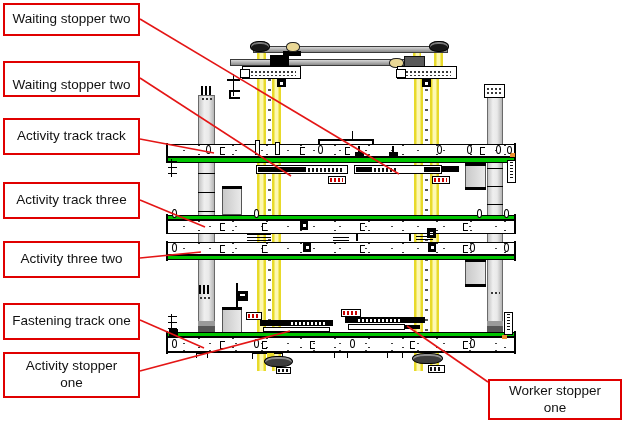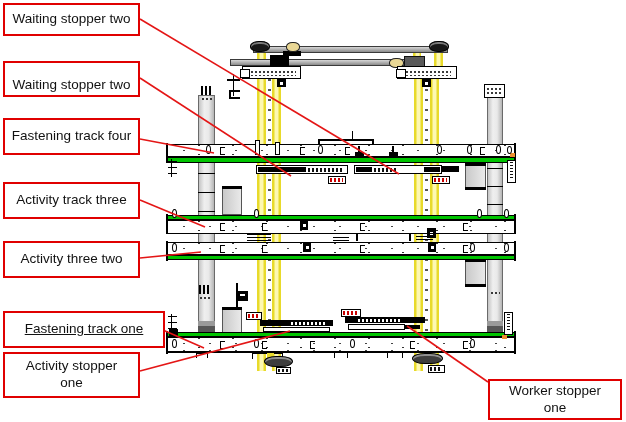--- a/index.html
+++ b/index.html
@@ -242,22 +242,22 @@
       <line x1="140" y1="139" x2="214" y2="153" stroke="#e41616" stroke-width="1.6"></line>
       <line x1="140" y1="200" x2="205" y2="227" stroke="#e41616" stroke-width="1.6"></line>
       <line x1="140" y1="258" x2="201" y2="252" stroke="#e41616" stroke-width="1.6"></line>
       <line x1="140" y1="320" x2="204" y2="348" stroke="#e41616" stroke-width="1.6"></line>
       <line x1="140" y1="371" x2="290" y2="331" stroke="#e41616" stroke-width="1.6"></line>
       <line x1="488" y1="382" x2="407" y2="326" stroke="#e41616" stroke-width="1.6"></line>
     </svg>
   <div id="callouts">
       <div class="callout" style="left: 3px; top: 3px; width: 137px; height: 33px; border-color: rgb(224, 0, 0);"><span>Waiting stopper two</span></div>
       <div class="callout" style="left: 3px; top: 61px; width: 137px; height: 36px; border-color: rgb(224, 0, 0); align-items: flex-end;"><span>Waiting stopper two</span></div>
-      <div class="callout" style="left: 3px; top: 118px; width: 137px; height: 37px; border-color: rgb(224, 0, 0);"><span>Fastening track four</span></div>
+      <div class="callout" style="left: 3px; top: 118px; width: 137px; height: 37px; border-color: rgb(224, 0, 0);"><span>Activity track track</span></div>
       <div class="callout" style="left: 3px; top: 182px; width: 137px; height: 37px; border-color: rgb(224, 0, 0);"><span>Activity track three</span></div>
       <div class="callout" style="left: 3px; top: 241px; width: 137px; height: 37px; border-color: rgb(224, 0, 0);"><span>Activity three two</span></div>
-      <div class="callout" style="left: 3px; top: 311px; width: 162px; height: 37px; border-color: rgb(224, 0, 0); text-decoration: underline;"><span>Fastening track one</span></div>
+      <div class="callout" style="left: 3px; top: 303px; width: 137px; height: 37px; border-color: rgb(224, 0, 0);"><span>Fastening track one</span></div>
       <div class="callout" style="left: 3px; top: 352px; width: 137px; height: 46px; border-color: rgb(224, 0, 0);"><span>Activity stopper
 one</span></div>
       <div class="callout" style="left: 488px; top: 379px; width: 134px; height: 41px; border-color: rgb(224, 0, 0);"><span>Worker stopper
 one</span></div>
     </div>
 </div>
 
 </body></html>

